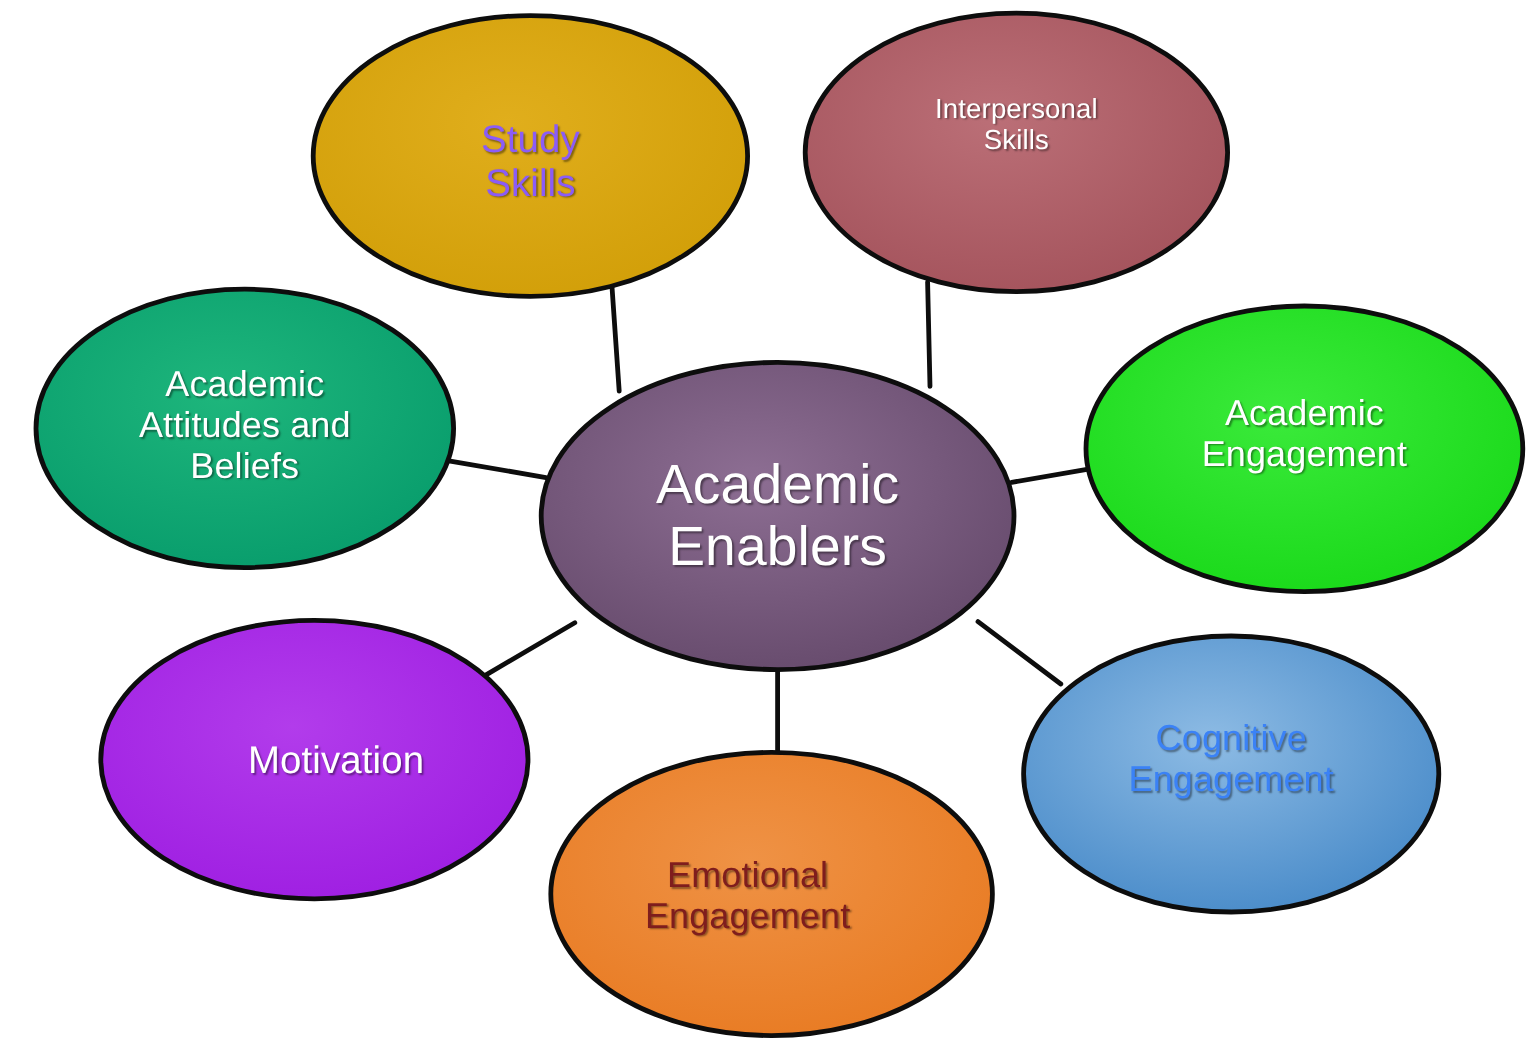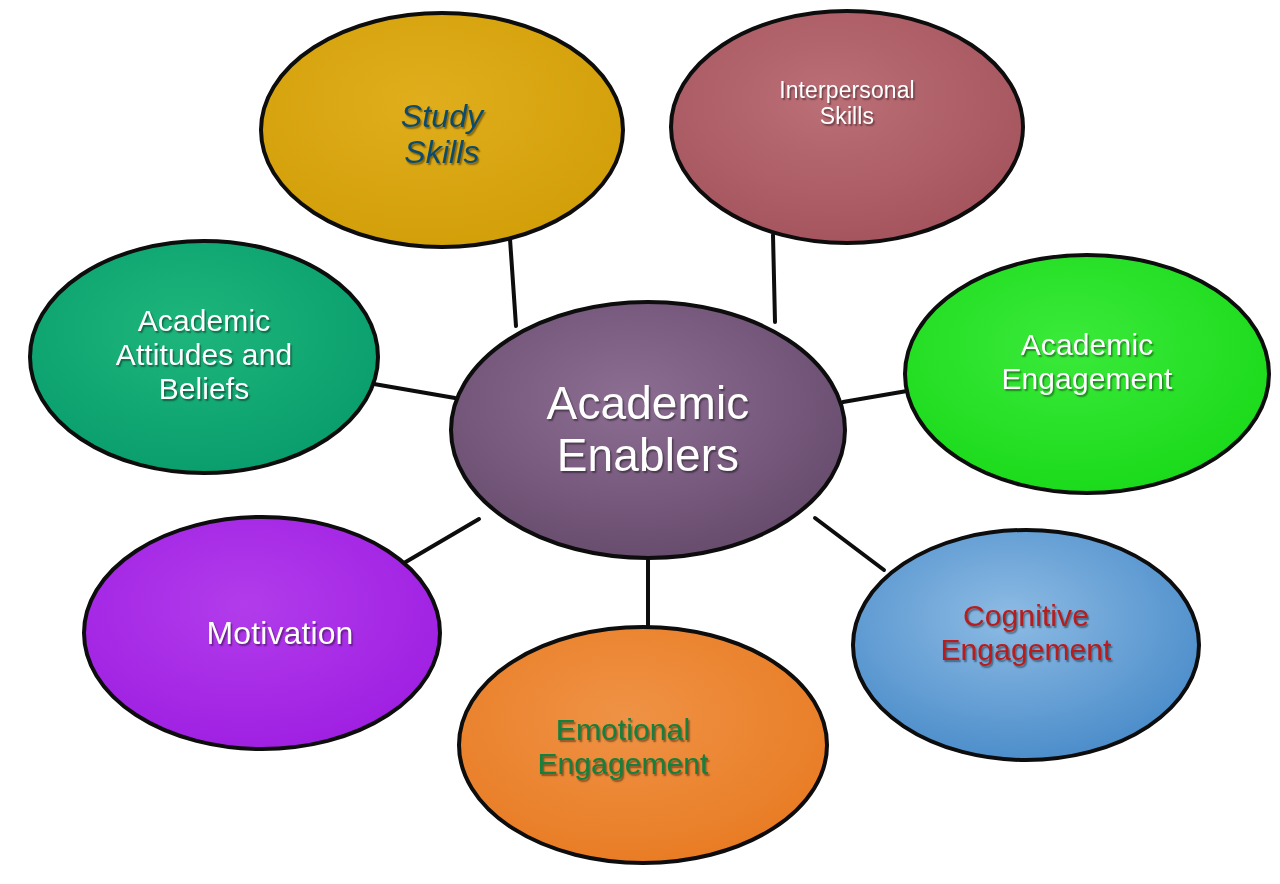--- a/index.html
+++ b/index.html
@@ -91,31 +91,31 @@
         <ellipse cx="204" cy="357" rx="174" ry="116" fill="url(#grad-academic-attitudes-and-beliefs)" stroke="#0d0d0d" stroke-width="4"></ellipse>
         <ellipse cx="1087" cy="374" rx="182" ry="119" fill="url(#grad-academic-engagement)" stroke="#0d0d0d" stroke-width="4"></ellipse>
         <ellipse cx="262" cy="633" rx="178" ry="116" fill="url(#grad-motivation)" stroke="#0d0d0d" stroke-width="4"></ellipse>
         <ellipse cx="643" cy="745" rx="184" ry="118" fill="url(#grad-emotional-engagement)" stroke="#0d0d0d" stroke-width="4"></ellipse>
         <ellipse cx="1026" cy="645" rx="173" ry="115" fill="url(#grad-cognitive-engagement)" stroke="#0d0d0d" stroke-width="4"></ellipse>
         <ellipse cx="648" cy="430" rx="197" ry="128" fill="url(#grad-academic-enablers)" stroke="#0d0d0d" stroke-width="4"></ellipse>
       </g>
   </svg>
 
   <div id="label-layer">
-      <div class="node-label" style="font-size: 32px; color: #0c4a6e; left: 261px; width: 362px; top: 98px; font-style: italic;">Study
+      <div class="node-label" style="font-size: 32px; color: #8b5cf6; left: 261px; width: 362px; top: 98px;">Study
 Skills</div>
       <div class="node-label" style="font-size: 23px; color: rgb(255, 255, 255); left: 671px; width: 352px; top: 77px;">Interpersonal
 Skills</div>
       <div class="node-label" style="font-size: 30px; color: rgb(255, 255, 255); left: 30px; width: 348px; top: 304px;">Academic
 Attitudes and
 Beliefs</div>
       <div class="node-label" style="font-size: 30px; color: rgb(255, 255, 255); left: 905px; width: 364px; top: 328px;">Academic
 Engagement</div>
       <div class="node-label" style="font-size: 32px; color: rgb(255, 255, 255); left: 84px; width: 392px; top: 615px;">Motivation</div>
-      <div class="node-label" style="font-size: 30px; color: #15803d; left: 459px; width: 328px; top: 713px;">Emotional
+      <div class="node-label" style="font-size: 30px; color: #7f1d1d; left: 459px; width: 328px; top: 713px;">Emotional
 Engagement</div>
-      <div class="node-label" style="font-size: 30px; color: #b91c1c; left: 853px; width: 346px; top: 599px;">Cognitive
+      <div class="node-label" style="font-size: 30px; color: #3b82f6; left: 853px; width: 346px; top: 599px;">Cognitive
 Engagement</div>
       <div class="node-label" style="font-size: 46px; color: rgb(255, 255, 255); left: 451px; width: 394px; top: 378px;">Academic
 Enablers</div>
     </div>
 
 </div>
 
 </body></html>

